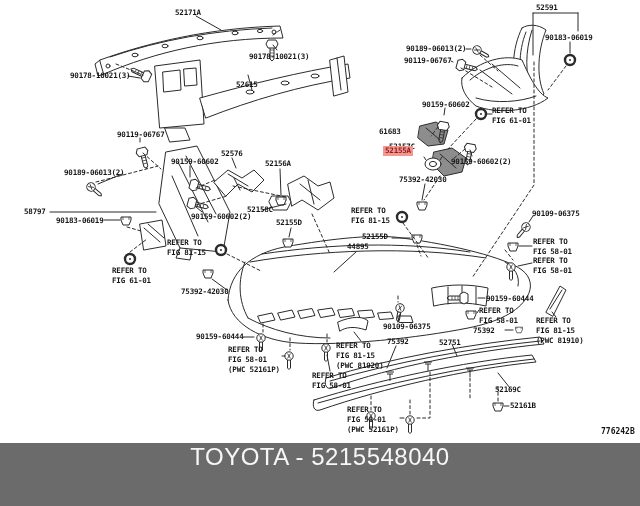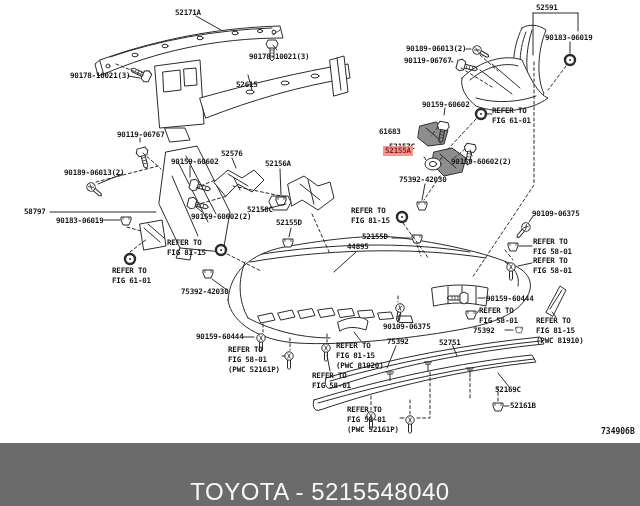--- a/index.html
+++ b/index.html
@@ -6,21 +6,21 @@
   body{width:640px;height:506px;background:#ffffff;position:relative;overflow:hidden;
        font-family:"DejaVu Sans Mono",monospace;}
   .stage{position:absolute;left:0;top:0;width:640px;height:506px;}
   .diagram{position:absolute;left:0;top:0;width:640px;height:443px;background:#fff;}
   svg{position:absolute;left:0;top:0;}
   .lbl{position:absolute;font:700 7.5px/1.35 "DejaVu Sans Mono",monospace;color:#151515;
        white-space:pre-line;letter-spacing:-0.2px;}
   .hl{background:#f3978f;color:#8c1c24;padding:0 2px;}
   .code{position:absolute;font:700 8px/1 "DejaVu Sans Mono",monospace;color:#151515;}
   .banner{position:absolute;left:0;top:443px;width:640px;height:63px;background:#6b6b6b;
-          display:flex;align-items:flex-end;justify-content:center;gap:34px;}
+          display:flex;align-items:flex-start;justify-content:center;gap:34px;}
   .banner span{font-family:"Liberation Sans",sans-serif;font-size:24px;color:#f7f7f7;
                letter-spacing:0.5px;}
   
   .ln *, .pt *{stroke:#2b2b2b;fill:none;stroke-width:1;stroke-linecap:round;stroke-linejoin:round;}
   .dash{stroke-dasharray:3,2.6;}
   .fw{fill:#ffffff;}
   .fg{fill:#8d8d8d;}
 </style>
 </head>
 <body>
@@ -399,19 +399,19 @@
     <div class="lbl" style="left:196px;top:332px">90159-60444</div>
     <div class="lbl" style="left:228px;top:345px">REFER TO
 FIG 58-01
 (PWC 52161P)</div>
     <div class="lbl" style="left:347px;top:405px">REFER TO
 FIG 58-01
 (PWC 52161P)</div>
     <div class="lbl" style="left:495px;top:385px">52169C</div>
     <div class="lbl" style="left:510px;top:401px">52161B</div>
 
-    <div class="code" style="left:601px;top:428px">734906B</div>
+    <div class="code" style="left:601px;top:428px">776242B</div>
   </div>
 
   <div class="banner">
     <span>TOYOTA - 5215548040</span>
   </div>
 </div>
 
 </body></html>

